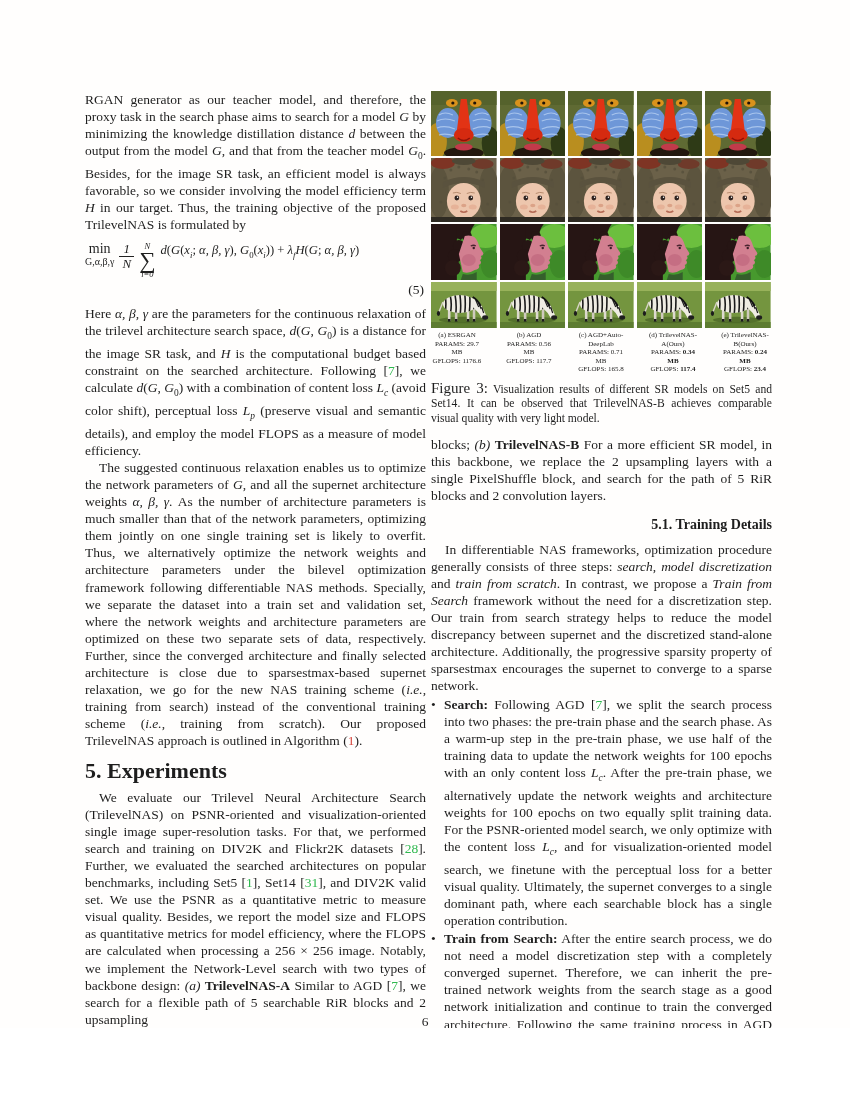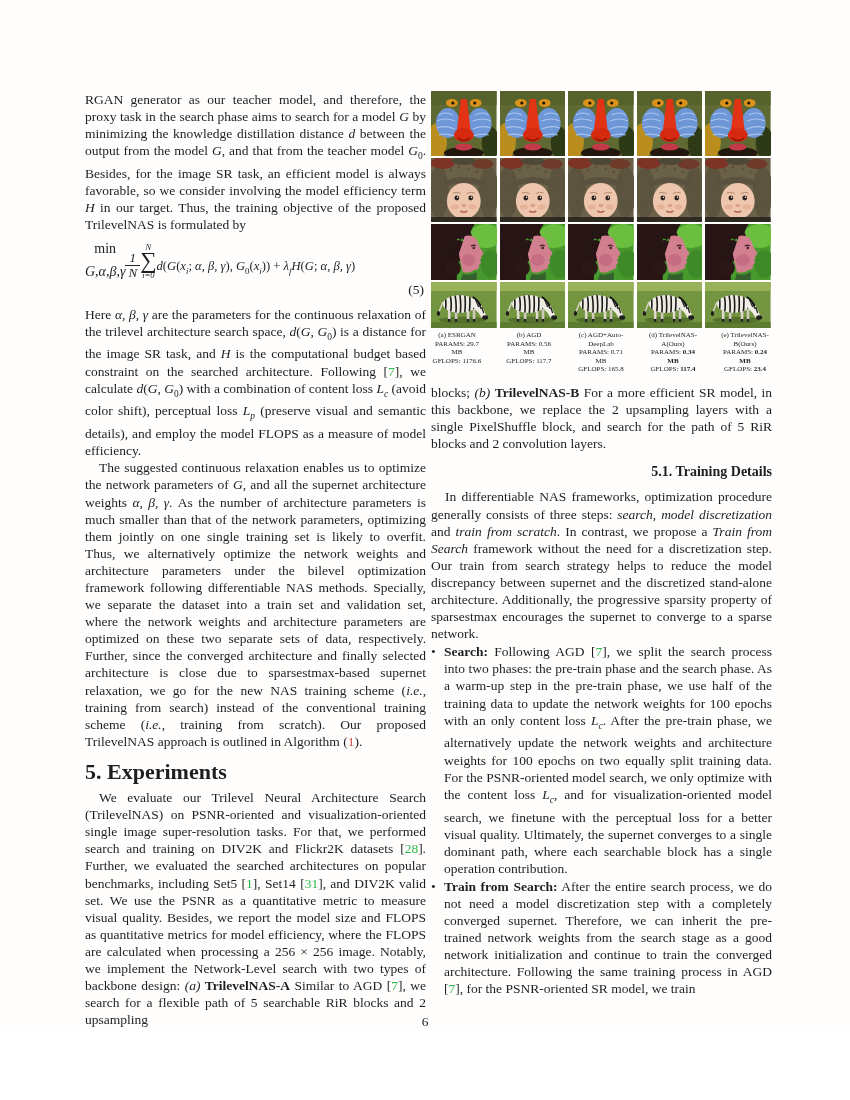--- a/index.html
+++ b/index.html
@@ -12,24 +12,24 @@
   p.noindent{text-indent:0;}
   .i{font-style:italic;}
   .b{font-weight:bold;}
   .g{color:#2eb84e;}
   .r{color:#d84a42;}
   .sub{vertical-align:sub;font-size:0.7em;}
   .i.sub{font-style:italic;}
   h2{font-size:22px;margin:13px 0 9px 0;text-align:left;}
   h3{font-size:14px;margin:11px 0 8px 0;text-align:right;}
   
-  .eq{display:flex;align-items:flex-end;margin:9px 0 0 0;}
+  .eq{display:flex;align-items:flex-start;gap:5px;margin:9px 0 0 0;}
   .eq-min{display:inline-flex;flex-direction:column;align-items:center;line-height:1;}
   .eq-min-op{font-size:14px;}
-  .eq-min-sub{font-size:14px;font-style:italic;margin-top:9px;}
+  .eq-min-sub{font-size:10px;margin-top:1px;}
   .frac{display:inline-flex;flex-direction:column;align-items:center;line-height:1.05;font-style:italic;font-size:13px;}
   .frac .den{border-top:1px solid #222;padding:0 3px;}
   .sum{display:inline-flex;flex-direction:column;align-items:center;line-height:1;}
   .sum-sup,.sum-sub{font-size:8.5px;font-style:italic;}
   .sigma{font-size:23px;line-height:0.85;font-style:normal;}
   .expr{font-size:12.6px;white-space:nowrap;}
   .eq-num{text-align:right;font-size:13.5px;margin:2px 2px 7px 0;}
   
   figure{margin:0 0 10px 0;}
   .fig-grid{display:grid;grid-template-columns:repeat(5,1fr);gap:2px 3px;width:340px;}
@@ -664,20 +664,24 @@
             <div>(d) TrilevelNAS-A(Ours)</div>
             <div><span>PARAMS: </span><span class="b">0.34 MB</span></div>
             <div><span>GFLOPS: </span><span class="b">117.4</span></div>
           </div>
           <div>
             <div>(e) TrilevelNAS-B(Ours)</div>
             <div><span>PARAMS: </span><span class="b">0.24 MB</span></div>
             <div><span>GFLOPS: </span><span class="b">23.4</span></div>
           </div>
         </div>
+      <figcaption class="figcap">
+        <span class="figcap-lead">Figure 3:</span>
+        <span>Visualization results of different SR models on Set5 and Set14. It can be observed that TrilevelNAS-B achieves comparable visual quality with very light model.</span>
+      </figcaption>
     </figure>
 
     <p class="noindent"><span>blocks; </span><span class="i">(b)</span><span> </span><span class="b">TrilevelNAS-B</span><span> For a more efficient SR model, in this backbone, we replace the 2 upsampling layers with a single PixelShuffle block, and search for the path of 5 RiR blocks and 2 convolution layers.</span></p>
     <h3>5.1. Training Details</h3>
     <p><span>In differentiable NAS frameworks, optimization procedure generally consists of three steps: </span><span class="i">search</span><span>, </span><span class="i">model discretization</span><span> and </span><span class="i">train from scratch</span><span>. In contrast, we propose a </span><span class="i">Train from Search</span><span> framework without the need for a discretization step. Our train from search strategy helps to reduce the model discrepancy between supernet and the discretized stand-alone architecture. Additionally, the progressive sparsity property of sparsestmax encourages the supernet to converge to a sparse network.</span></p>
 
     <div class="bullet">
       <span class="marker">•</span>
       <div class="btext"><span class="b">Search:</span><span> Following AGD [</span><span class="g">7</span><span>], we split the search process into two phases: the pre-train phase and the search phase. As a warm-up step in the pre-train phase, we use half of the training data to update the network weights for 100 epochs with an only content loss </span><span class="i">L</span><span class="i sub">c</span><span>. After the pre-train phase, we alternatively update the network weights and architecture weights for 100 epochs on two equally split training data. For the PSNR-oriented model search, we only optimize with the content loss </span><span class="i">L</span><span class="i sub">c</span><span>, and for visualization-oriented model search, we finetune with the perceptual loss for a better visual quality. Ultimately, the supernet converges to a single dominant path, where each searchable block has a single operation contribution.</span></div>
     </div>

